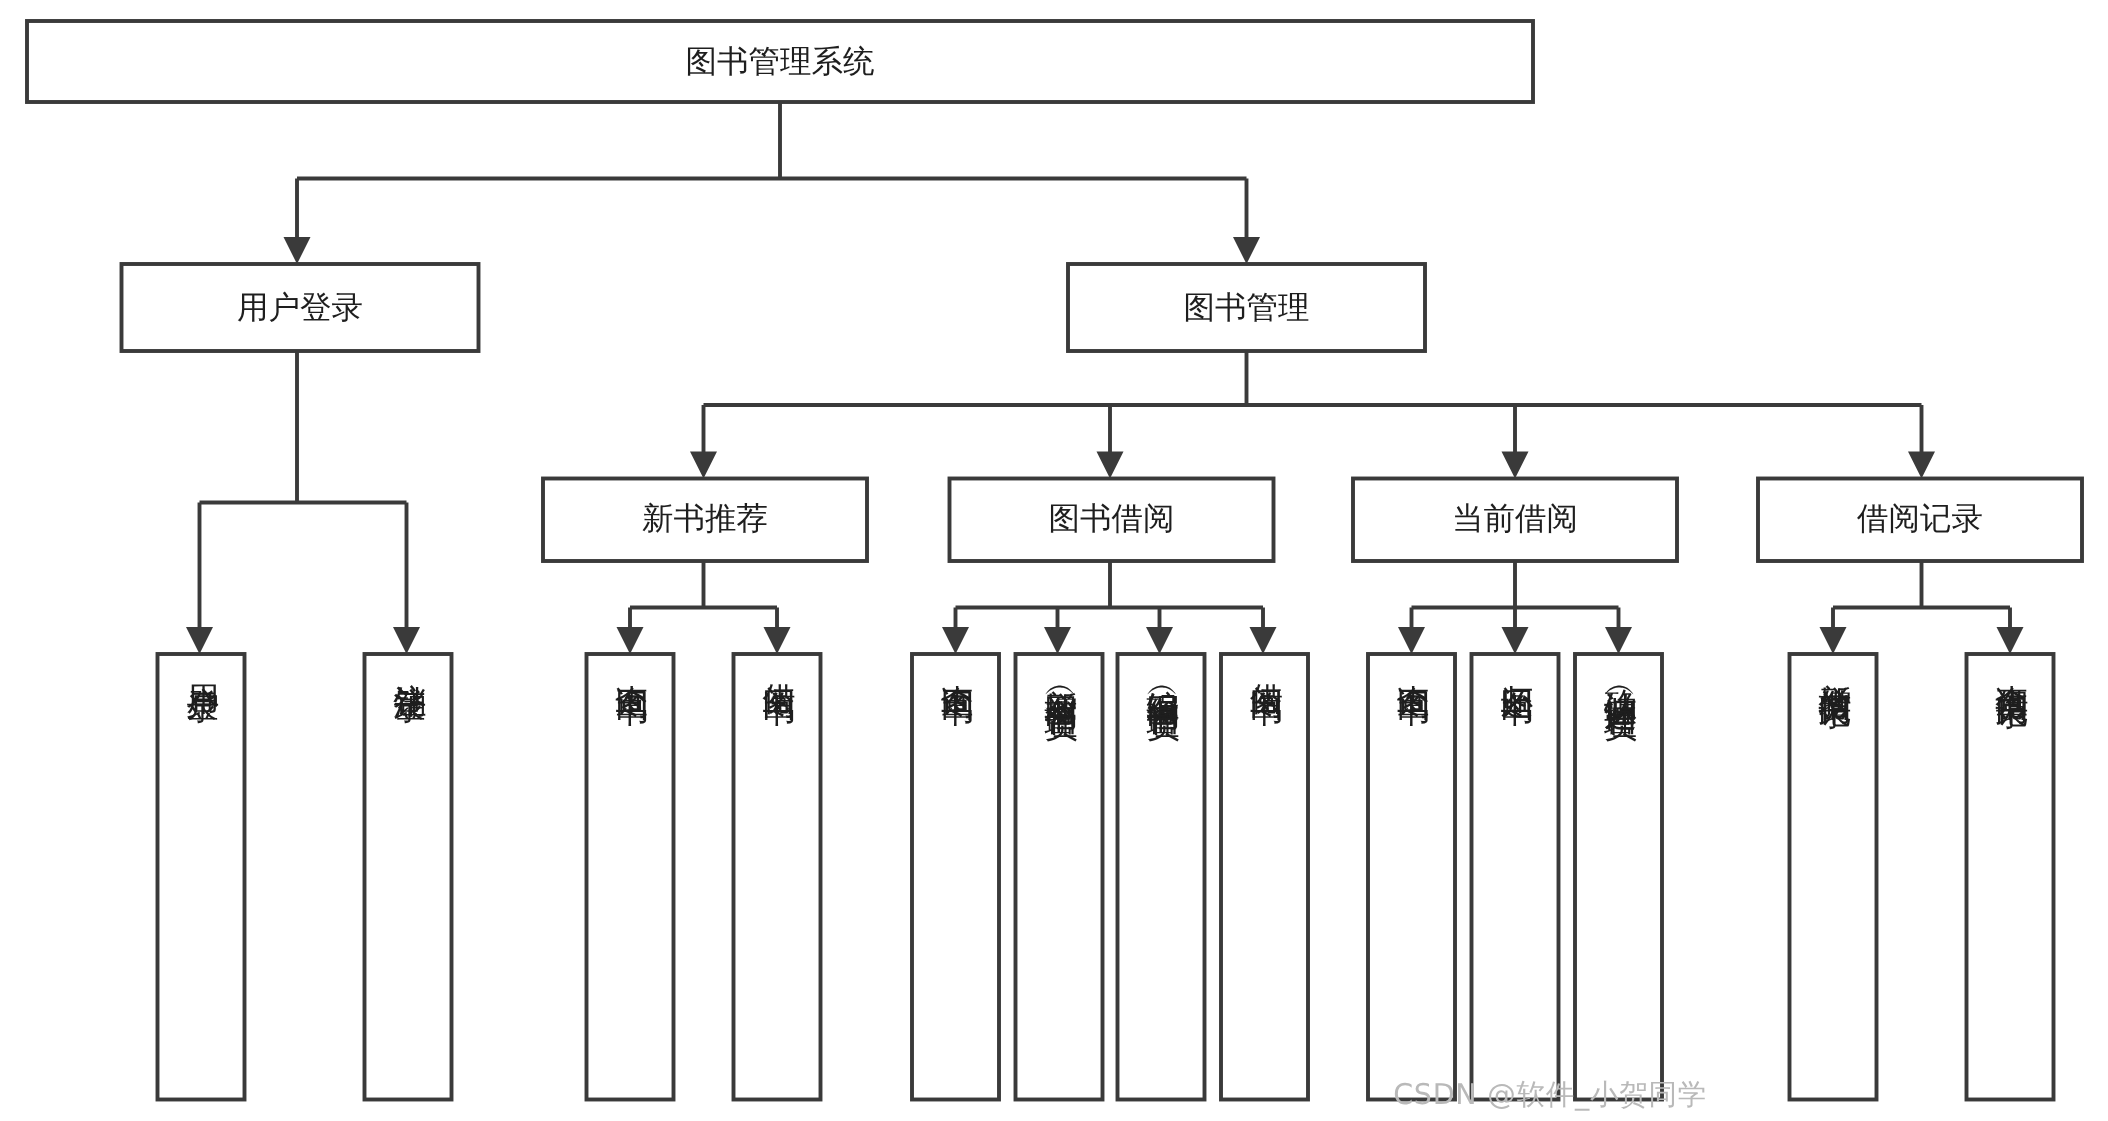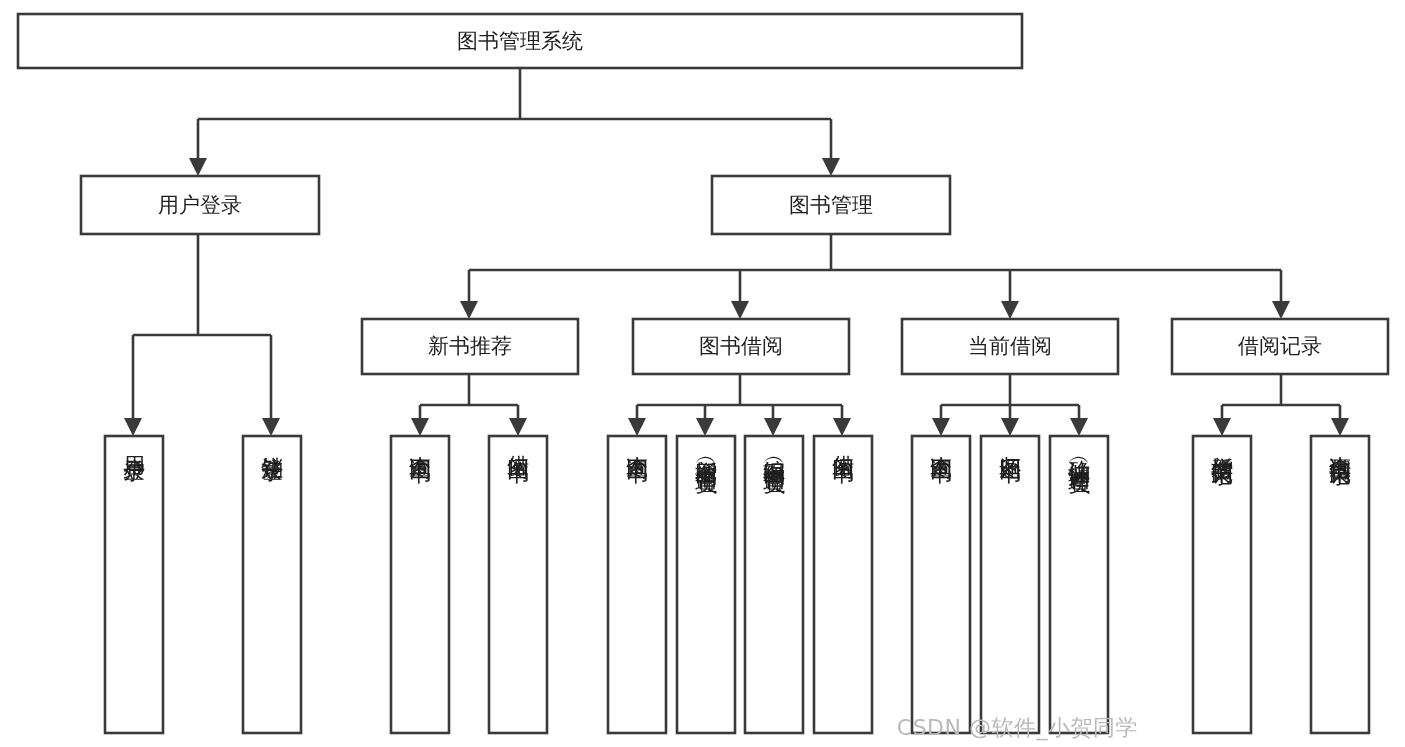--- a/index.html
+++ b/index.html
@@ -66,21 +66,21 @@
     letter-spacing: 2px;
     color: #1e1e1e;
     white-space: nowrap;
     text-align: center;
   }
   .watermark {
     position: absolute;
     right: 14px;
     bottom: 4px;
     font-family: "DejaVu Sans", "Liberation Sans", sans-serif;
-    font-size: 22px;
+    font-size: 19px;
     color: #b9b9b9;
     letter-spacing: 0.5px;
     pointer-events: none;
     white-space: nowrap;
   }
 </style>
 </head>
 <body>
 
 <div id="diagram-root">

